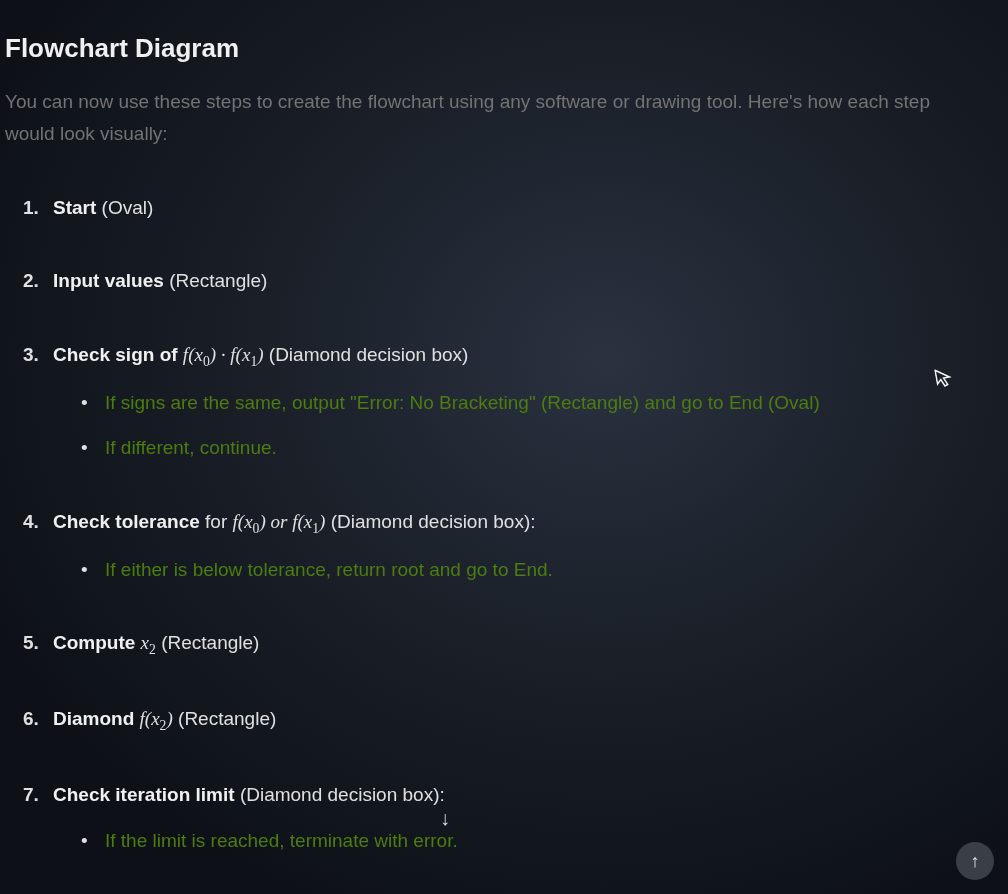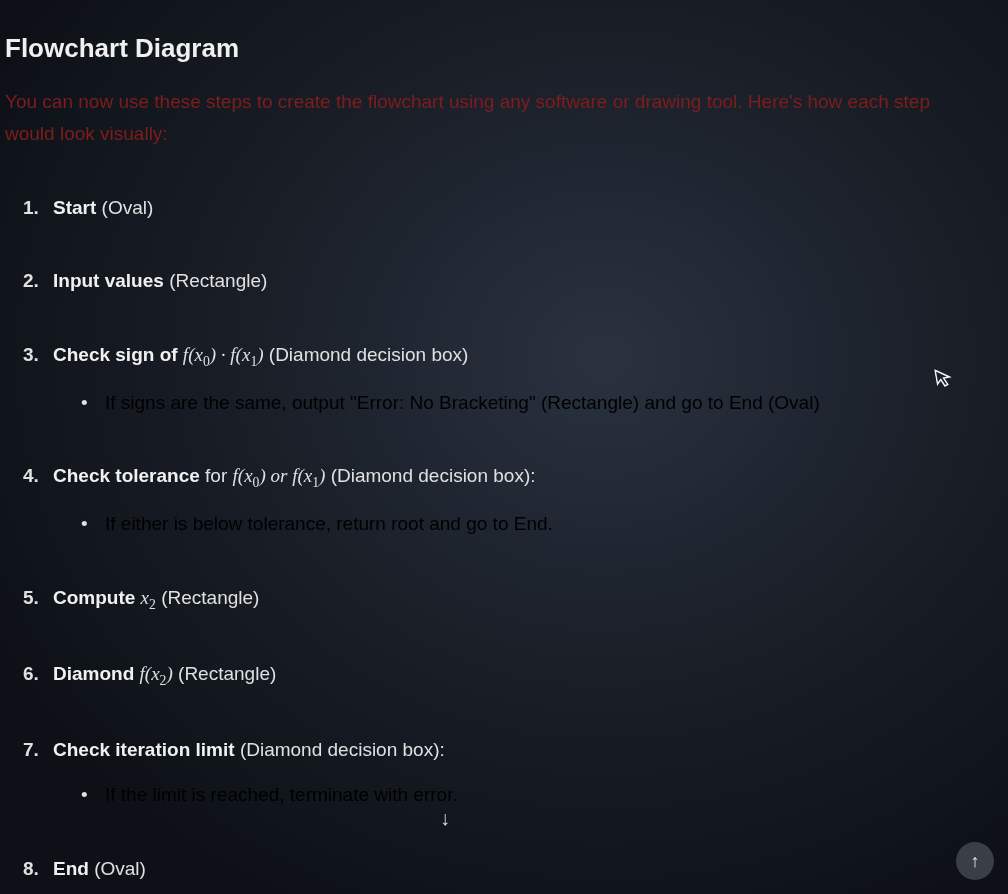--- a/index.html
+++ b/index.html
@@ -18,21 +18,21 @@
     font-size: 19px;
   }
   h2.title {
     font-size: 26px;
     font-weight: 700;
     color: #f0f0f0;
     margin-bottom: 18px;
   }
   p.intro {
     font-size: 19px;
-    color: #7f1d1d;
+    color: #737373;
     margin-bottom: 20px;
     line-height: 1.65;
   }
   ol.steps {
     list-style: none;
     padding-left: 18px;
     counter-reset: step;
   }
   ol.steps > li {
     counter-increment: step;
@@ -57,21 +57,21 @@
   ul.sub {
     list-style: none;
     margin-top: 16px;
     padding-left: 28px;
   }
   ul.sub > li {
     position: relative;
     padding-left: 24px;
     margin-bottom: 16px;
     font-size: 19px;
-    color: #000000;
+    color: #4d7c0f;
   }
   ul.sub > li::before {
     content: "•";
     position: absolute;
     left: 0;
     top: 0;
     color: #e0e0e0;
     font-size: 19px;
   }
   .math {
@@ -134,20 +134,21 @@
     </li>
 
     <li>
       <span class="lead">Input values</span><span> (Rectangle)</span>
     </li>
 
     <li>
       <span class="lead">Check sign of </span><span class="math">f(x<span class="sub">0</span>) · f(x<span class="sub">1</span>)</span><span> (Diamond decision box)</span>
       <ul class="sub">
         <li>If signs are the same, output "Error: No Bracketing" (Rectangle) and go to End (Oval)</li>
+        <li>If different, continue.</li>
       </ul>
     </li>
 
     <li>
       <span class="lead">Check tolerance</span><span> for </span><span class="math">f(x<span class="sub">0</span>) or f(x<span class="sub">1</span>)</span><span> (Diamond decision box):</span>
       <ul class="sub">
         <li>If either is below tolerance, return root and go to End.</li>
       </ul>
     </li>
 

